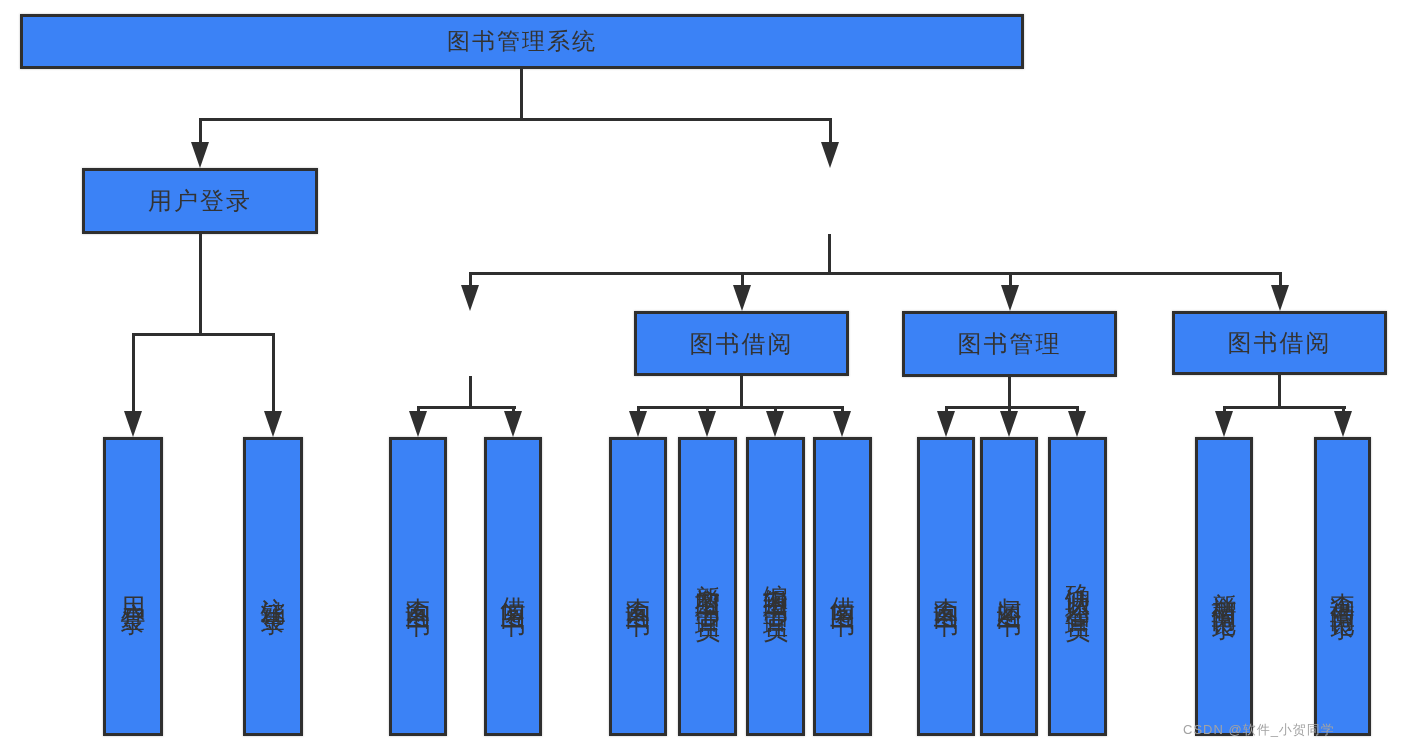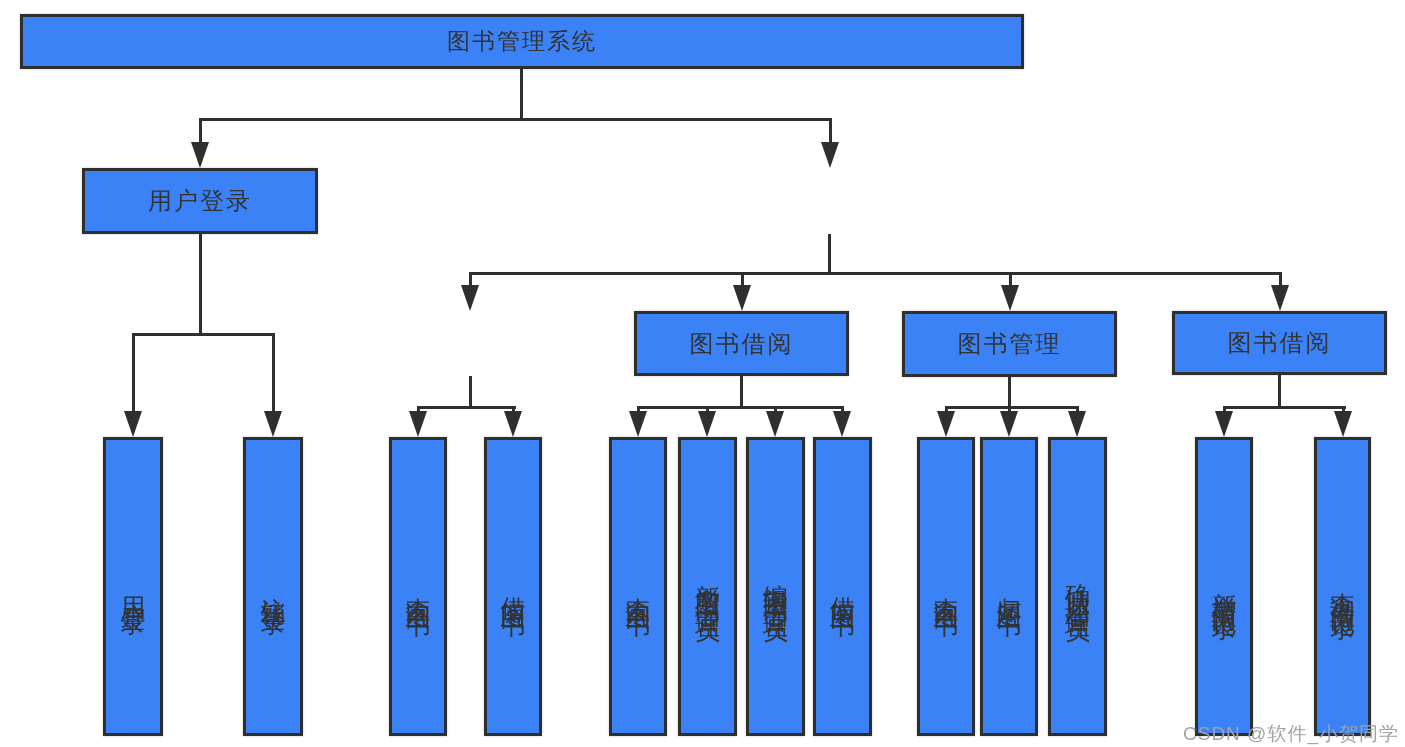--- a/index.html
+++ b/index.html
@@ -40,21 +40,21 @@
   .ln{position:absolute;background:var(--line);}
   .ah{
     position:absolute;width:0;height:0;
     border-left:9px solid transparent;
     border-right:9px solid transparent;
     border-top:26px solid var(--line);
   }
   .watermark{
     position:absolute;
     left:1183px;top:721px;
-    font-size:19px;
+    font-size:13px;
     letter-spacing:1px;
     color:var(--wm);
     white-space:nowrap;
     z-index:6;
   }
 </style>
 </head>
 <body>
 
 <div class="canvas">

